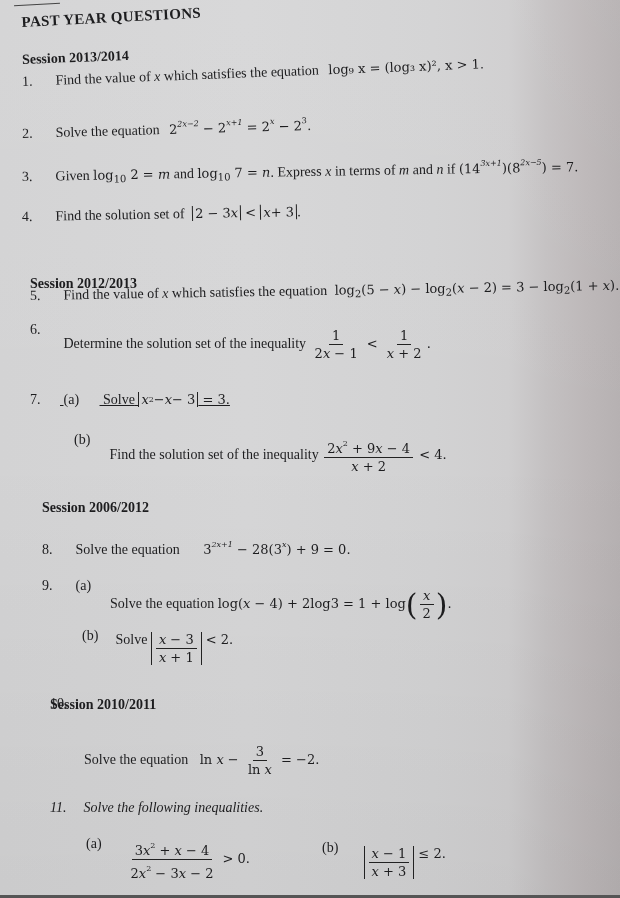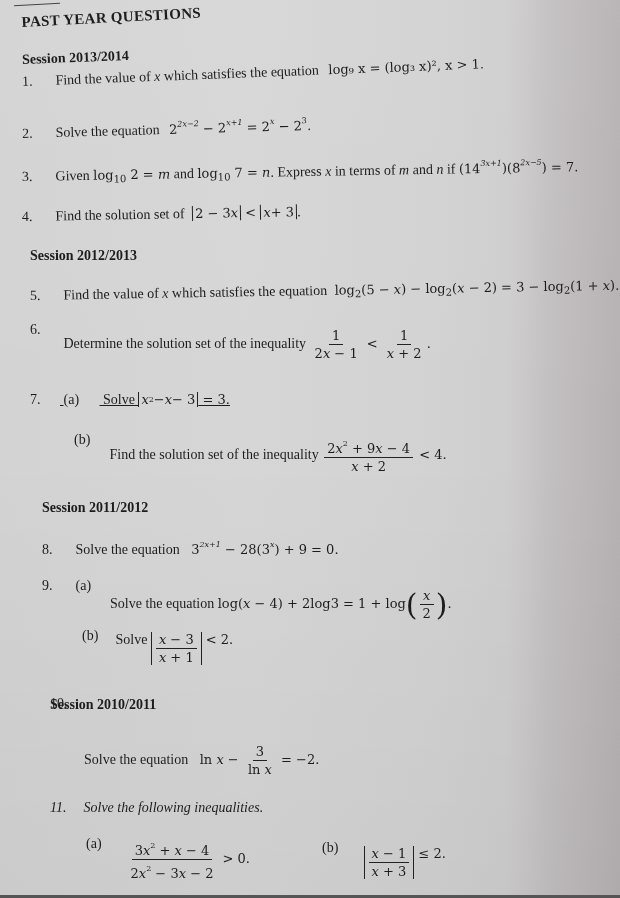--- a/index.html
+++ b/index.html
@@ -79,21 +79,21 @@
   <span>if</span>
   <span class="math">(14<sup class="it">3x+1</sup>)(8<sup class="it">2x−5</sup>) = 7.</span>
 </div>
 
 <div class="abs q tilt3" style="left:22px; top:209px;">
   <span class="num">4.</span>
   <span>Find the solution set of</span>
   <span class="math" style="margin-left:4px;"><span class="absbar">2 − 3<i>x</i></span> &lt; <span class="absbar"><i>x</i> + 3</span>.</span>
 </div>
 
-<div class="abs session" style="left:30px; top:248px;">Session 2012/2013</div>
+<div class="abs session" style="left:30px; top:276px;">Session 2012/2013</div>
 
 <div class="abs q tilt3" style="left:30px; top:288px;">
   <span class="num">5.</span>
   <span>Find the value of</span>
   <span class="it">x</span>
   <span>which satisfies the equation</span>
   <span class="math" style="margin-left:4px;">log<sub>2</sub>(5 − <i>x</i>) − log<sub>2</sub>(<i>x</i> − 2) = 3 − log<sub>2</sub>(1 + <i>x</i>).</span>
 </div>
 
 <div class="abs q" style="left:30px; top:328px;">
@@ -121,26 +121,26 @@
   <span style="display:inline-block; width:32px; vertical-align:top; margin-top:-4px;">(b)</span>
   <span>Find the solution set of the inequality</span>
   <span class="math">
     <span class="frac">
         <span class="n">2<i>x</i><sup>2</sup> + 9<i>x</i> − 4</span>
         <span class="d"><i>x</i> + 2</span>
       </span> &lt; 4.
   </span>
 </div>
 
-<div class="abs session" style="left:42px; top:500px;">Session 2011/2012</div>
+<div class="abs session" style="left:42px; top:500px;">Session 2006/2012</div>
 
 <div class="abs q" style="left:42px; top:540px;">
   <span class="num">8.</span>
   <span>Solve the equation</span>
-  <span class="math" style="margin-left:8px;">3<sup class="it">2x+1</sup> − 28(3<sup class="it">x</sup>) + 9 = 0.</span>
+  <span class="math" style="margin-left:20px;">3<sup class="it">2x+1</sup> − 28(3<sup class="it">x</sup>) + 9 = 0.</span>
 </div>
 
 <div class="abs q" style="left:42px; top:578px;">
   <span class="num">9.</span>
   <span>(a)</span>
 </div>
 <div class="abs q" style="left:110px; top:588px;">
   <span>Solve the equation</span>
   <span class="math">log(<i>x</i> − 4) + 2log3 = 1 + log<span class="big-paren">(</span><span class="frac">
         <span class="n" style="border:none;"><i>x</i></span>

